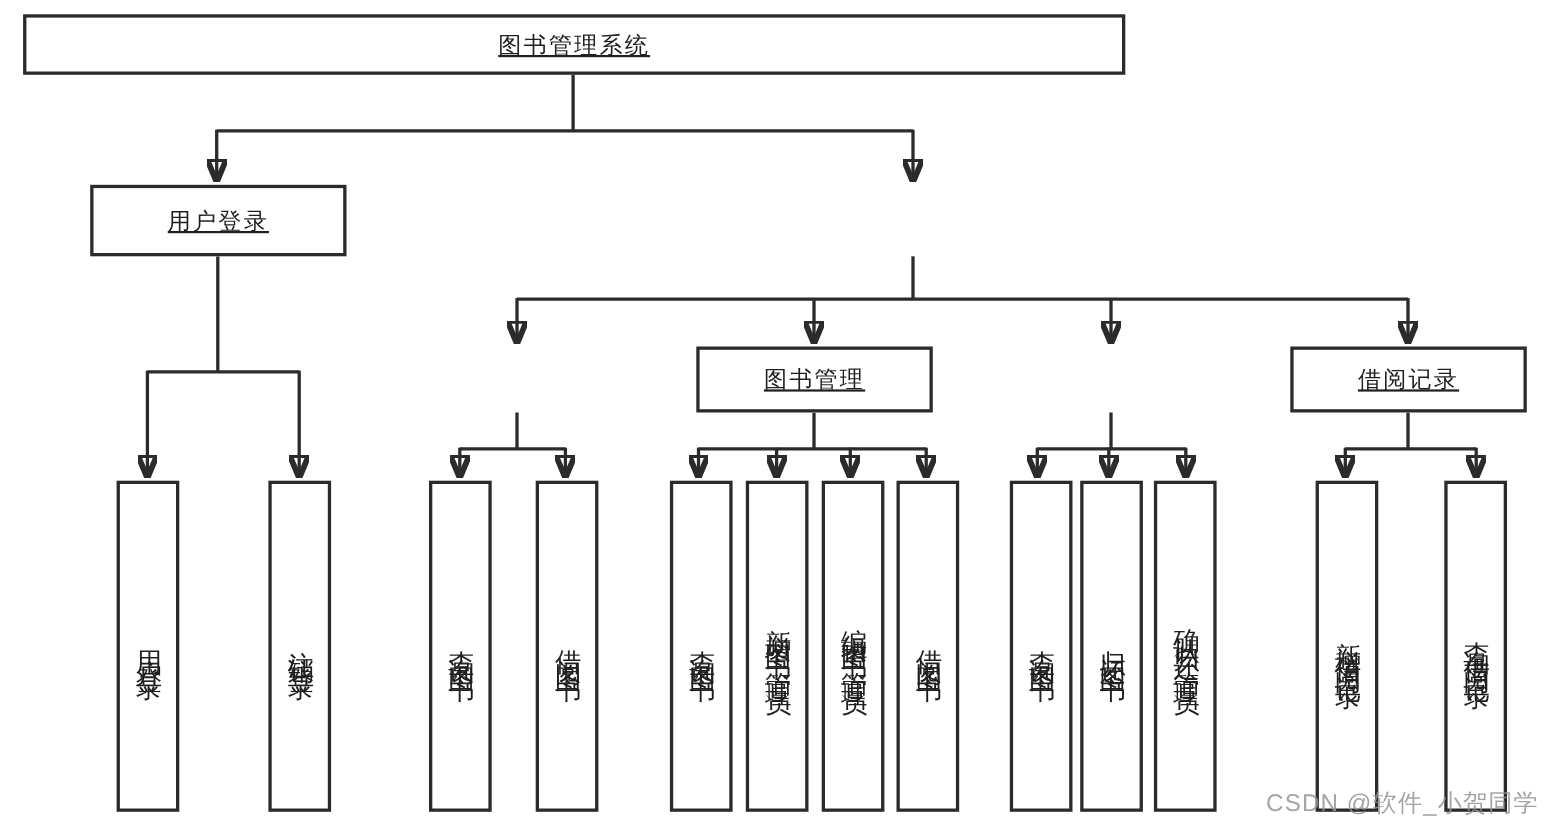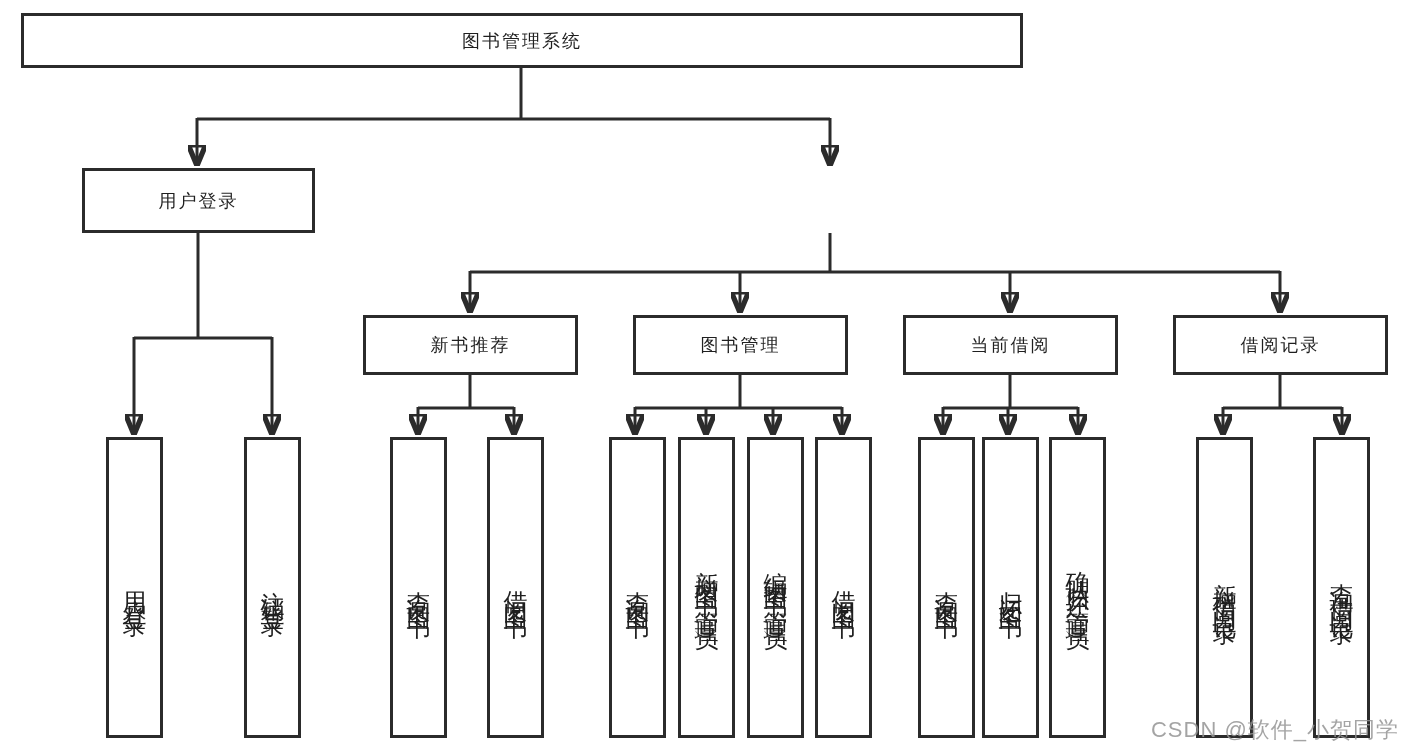--- a/index.html
+++ b/index.html
@@ -22,23 +22,24 @@
     box-sizing: border-box;
     background: #ffffff;
     border: 3px solid #2b2b2b;
     color: #1f1f1f;
     display: flex;
     align-items: center;
     justify-content: center;
     z-index: 1;
   }
   .hbox {
-    font-size: 18px;
+    font-size: 21px;
     letter-spacing: 2px;
     white-space: nowrap;
+    text-decoration: underline;
   }
   .vbox { width: 57px; top: 437px; height: 301px; }
   .vbox .vtext {
     writing-mode: vertical-rl;
     font-size: 24px;
     letter-spacing: 8px;
     line-height: 1;
   }
   
   #root-box   { left: 21px;  top: 13px;  width: 1002px; height: 55px; }
@@ -131,28 +132,22 @@
   </svg>
 
   <div class="node hbox" id="root-box">
     <span>图书管理系统</span>
   </div>
 
   <div class="node hbox" id="l2-user">
     <span>用户登录</span>
   </div>
 
-  <div class="node hbox l3" id="l3-newbooks">
-    <span>新书推荐</span>
-  </div>
   <div class="node hbox l3" id="l3-borrowing">
     <span>图书管理</span>
-  </div>
-  <div class="node hbox l3" id="l3-current">
-    <span>当前借阅</span>
   </div>
   <div class="node hbox l3" id="l3-records">
     <span>借阅记录</span>
   </div>
 
   <div class="node vbox" id="leaf-login">
     <span class="vtext">用户登录</span>
   </div>
   <div class="node vbox" id="leaf-logout">
     <span class="vtext">注销登录</span>

